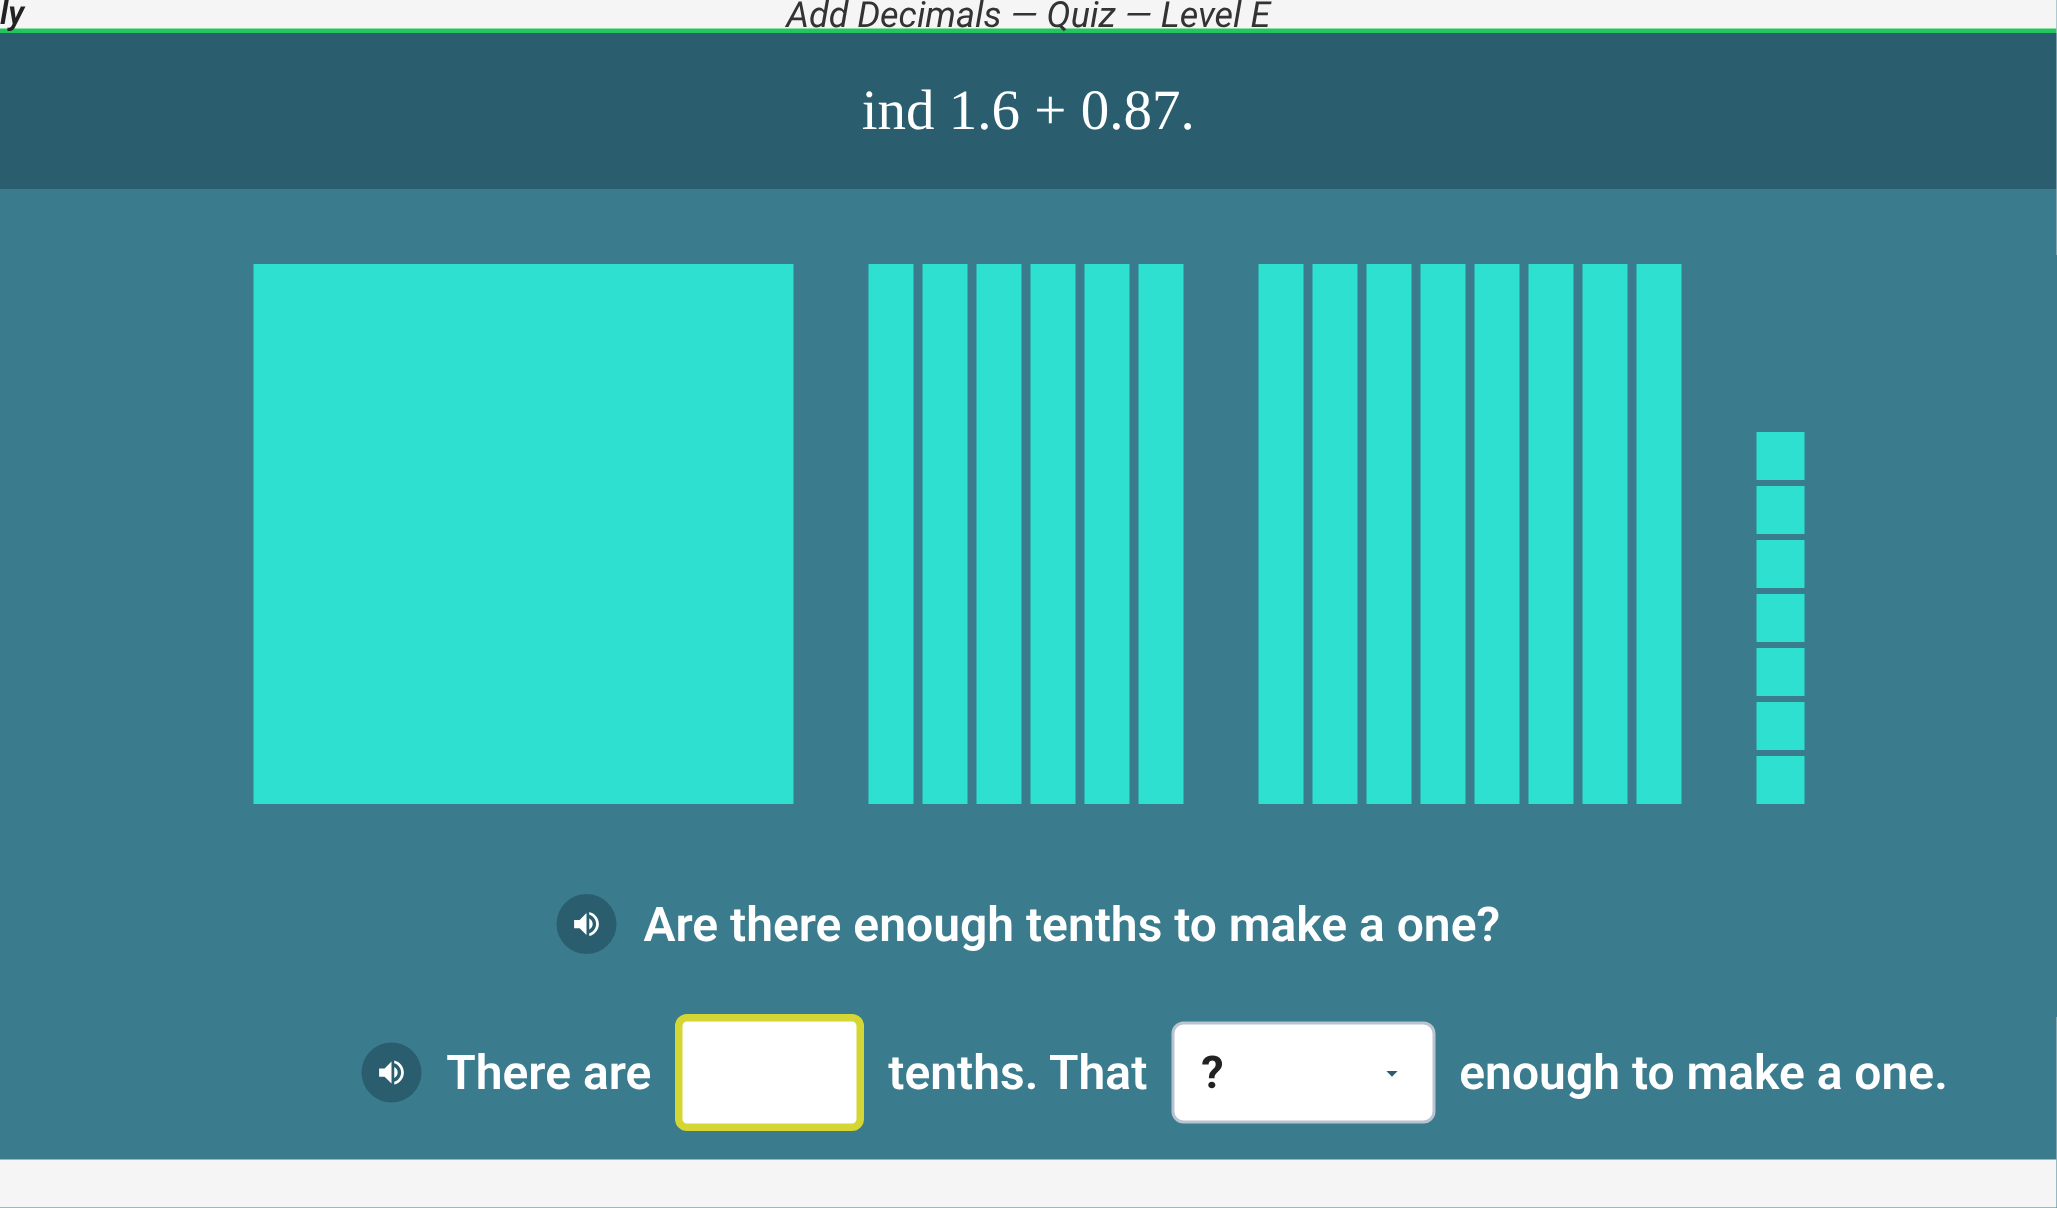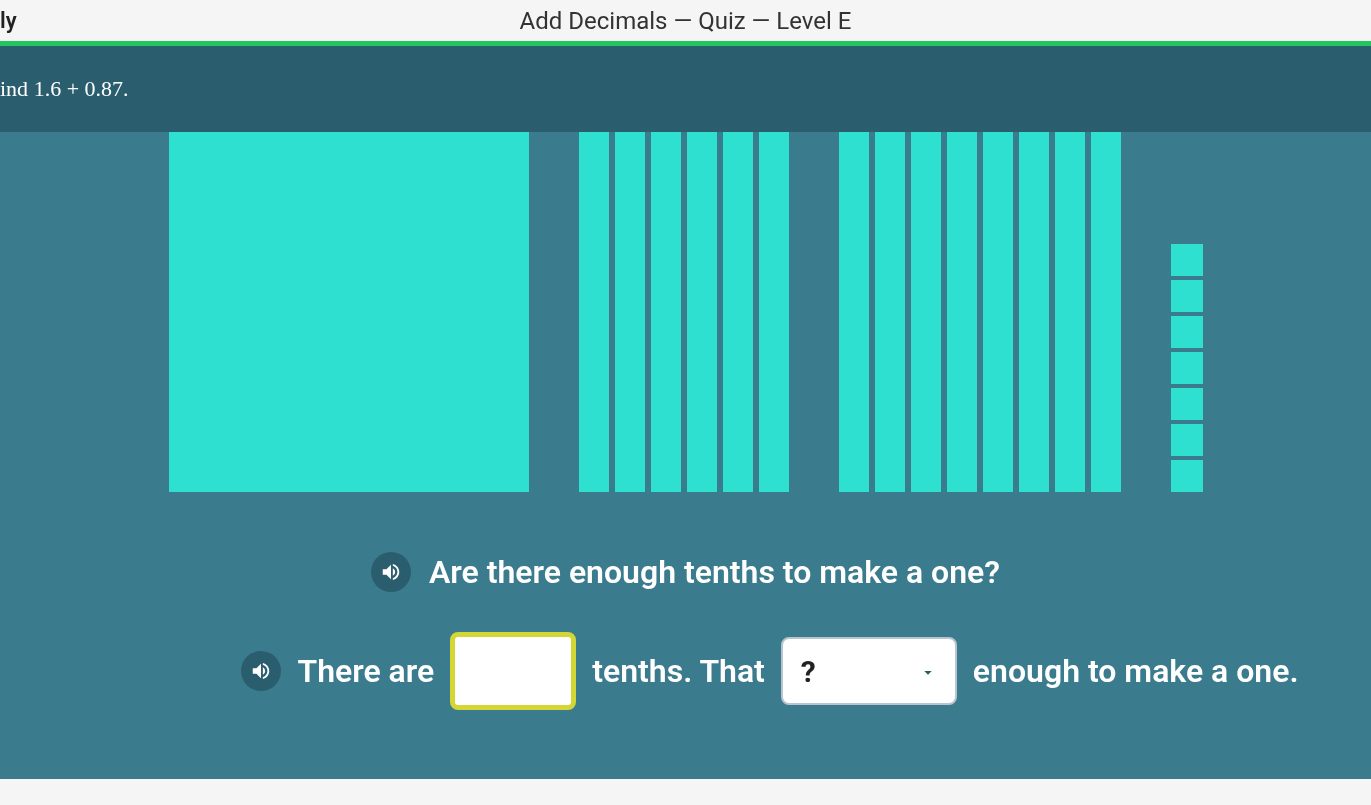--- a/index.html
+++ b/index.html
@@ -8,55 +8,58 @@
       box-sizing: border-box;
     }
     body {
       font-family: -apple-system, BlinkMacSystemFont, 'Segoe UI', Roboto, Arial, sans-serif;
       width: 1371px;
       height: 805px;
       overflow: hidden;
       background: #f5f5f5;
     }
     .top-bar {
-      height: 46px;
+      height: 22px;
       background: #f5f5f5;
-      border-bottom: 5px solid #22c55e;
+      border-bottom: 3px solid #22c55e;
       display: flex;
       align-items: center;
       position: relative;
+      font-style: italic;
     }
     .top-bar-left {
       position: absolute;
       left: 0;
       font-size: 22px;
       font-weight: 600;
       color: #222;
     }
     .top-bar-center {
       margin: 0 auto;
       font-size: 24px;
       color: #333;
     }
     .question-header {
       background: #2a5e6e;
       padding: 30px 0 30px 0;
       color: #fff;
     }
     .question-text {
-      font-size: 22px;
+      font-size: 38px;
       font-family: Georgia, 'Times New Roman', serif;
       padding-left: 0;
+      text-align: center;
     }
     .question-text .mathbit {
       font-family: Georgia, 'Times New Roman', serif;
     }
     .main-area {
       background: #3a7c8e;
       height: calc(805px - 38px - 120px);
+      padding-top: 50px;
       position: relative;
     }
     .blocks-container {
       display: flex;
       justify-content: center;
       align-items: flex-end;
       gap: 50px;
       height: 360px;
     }
     .one-block {

